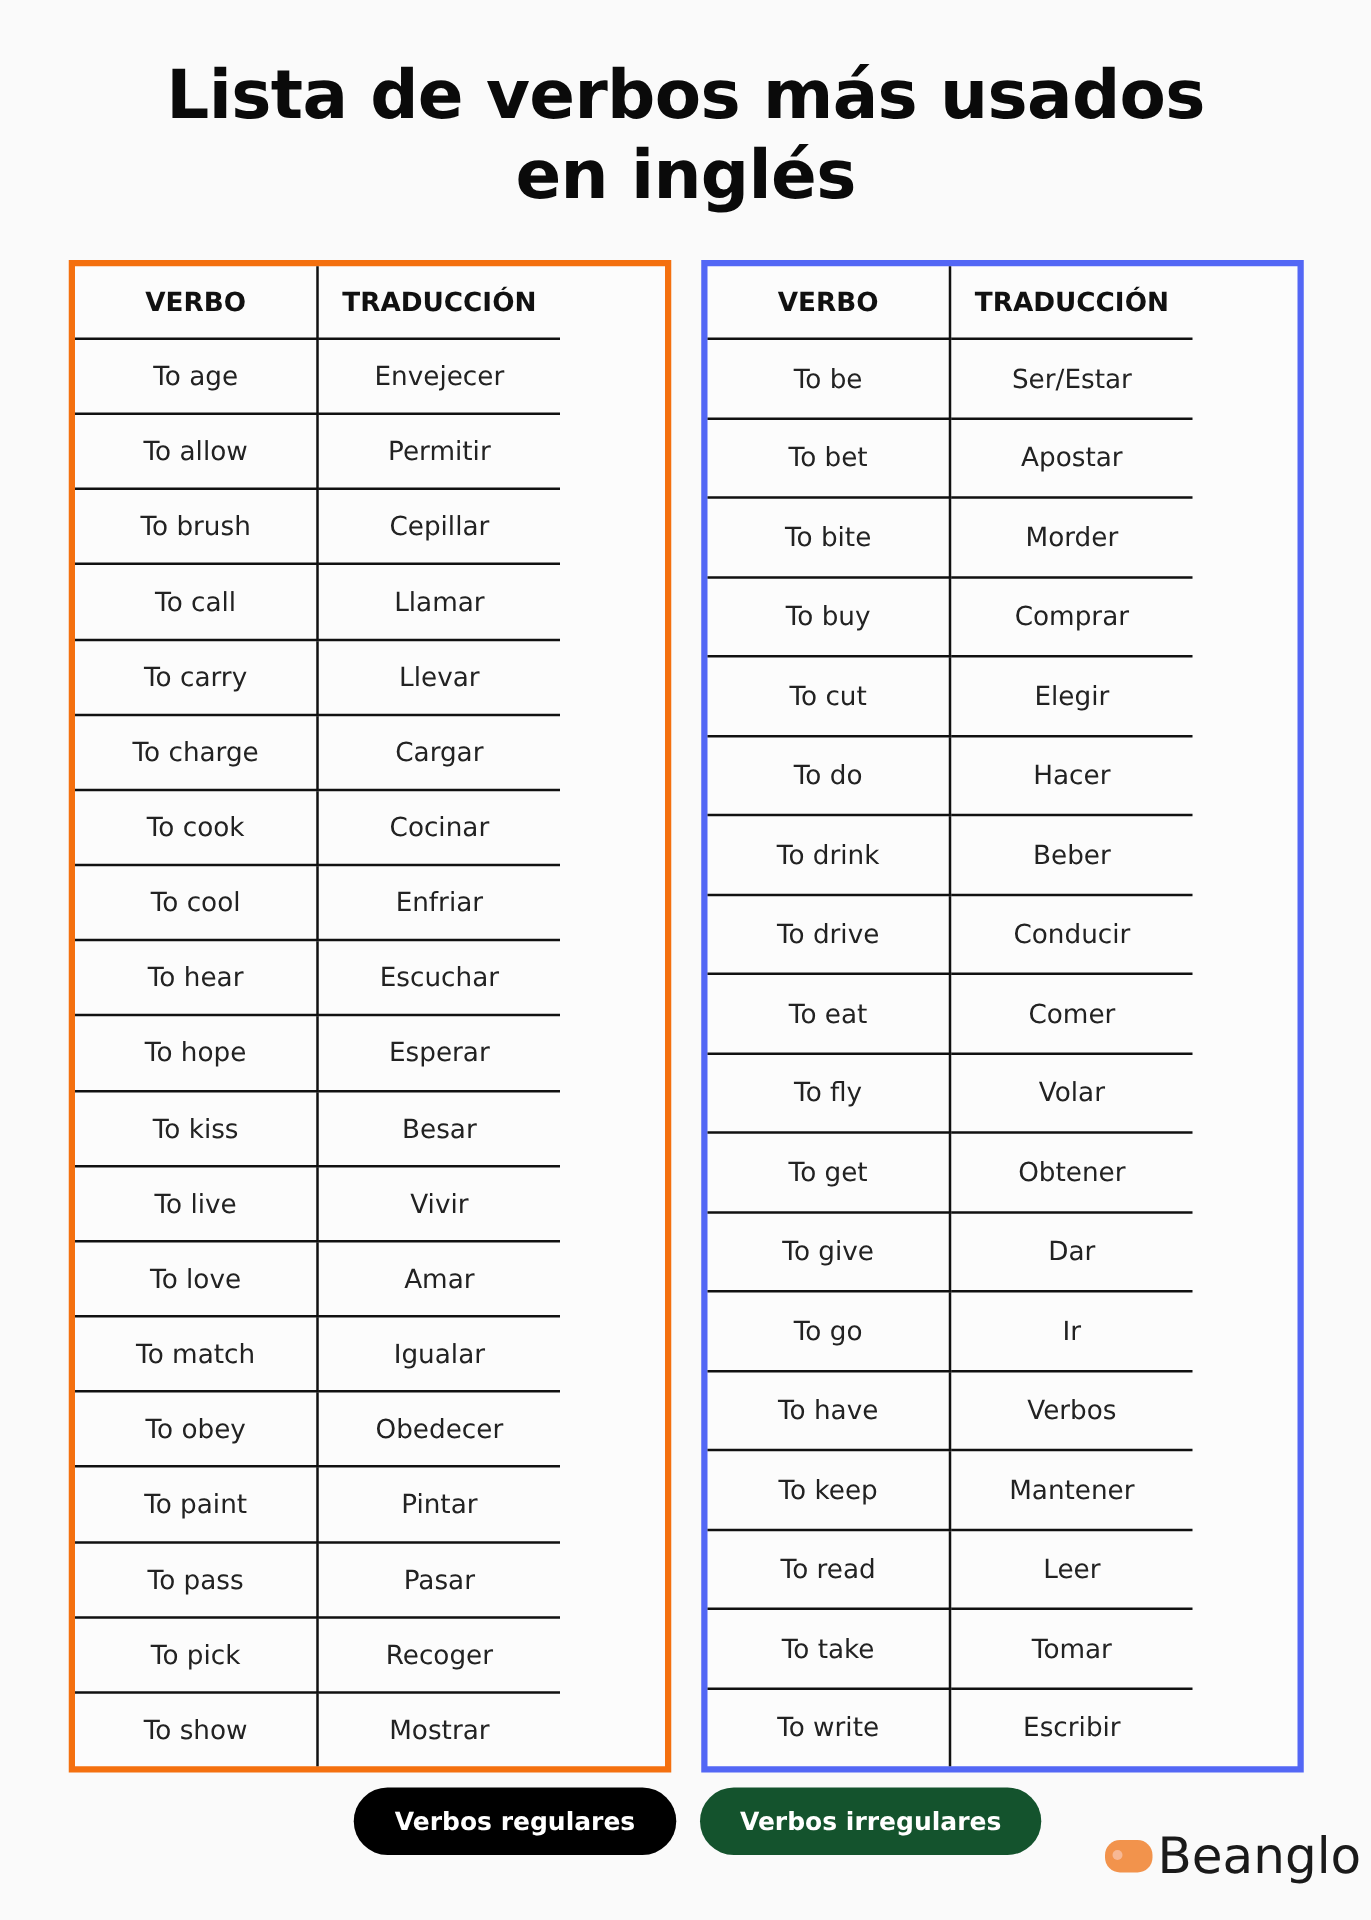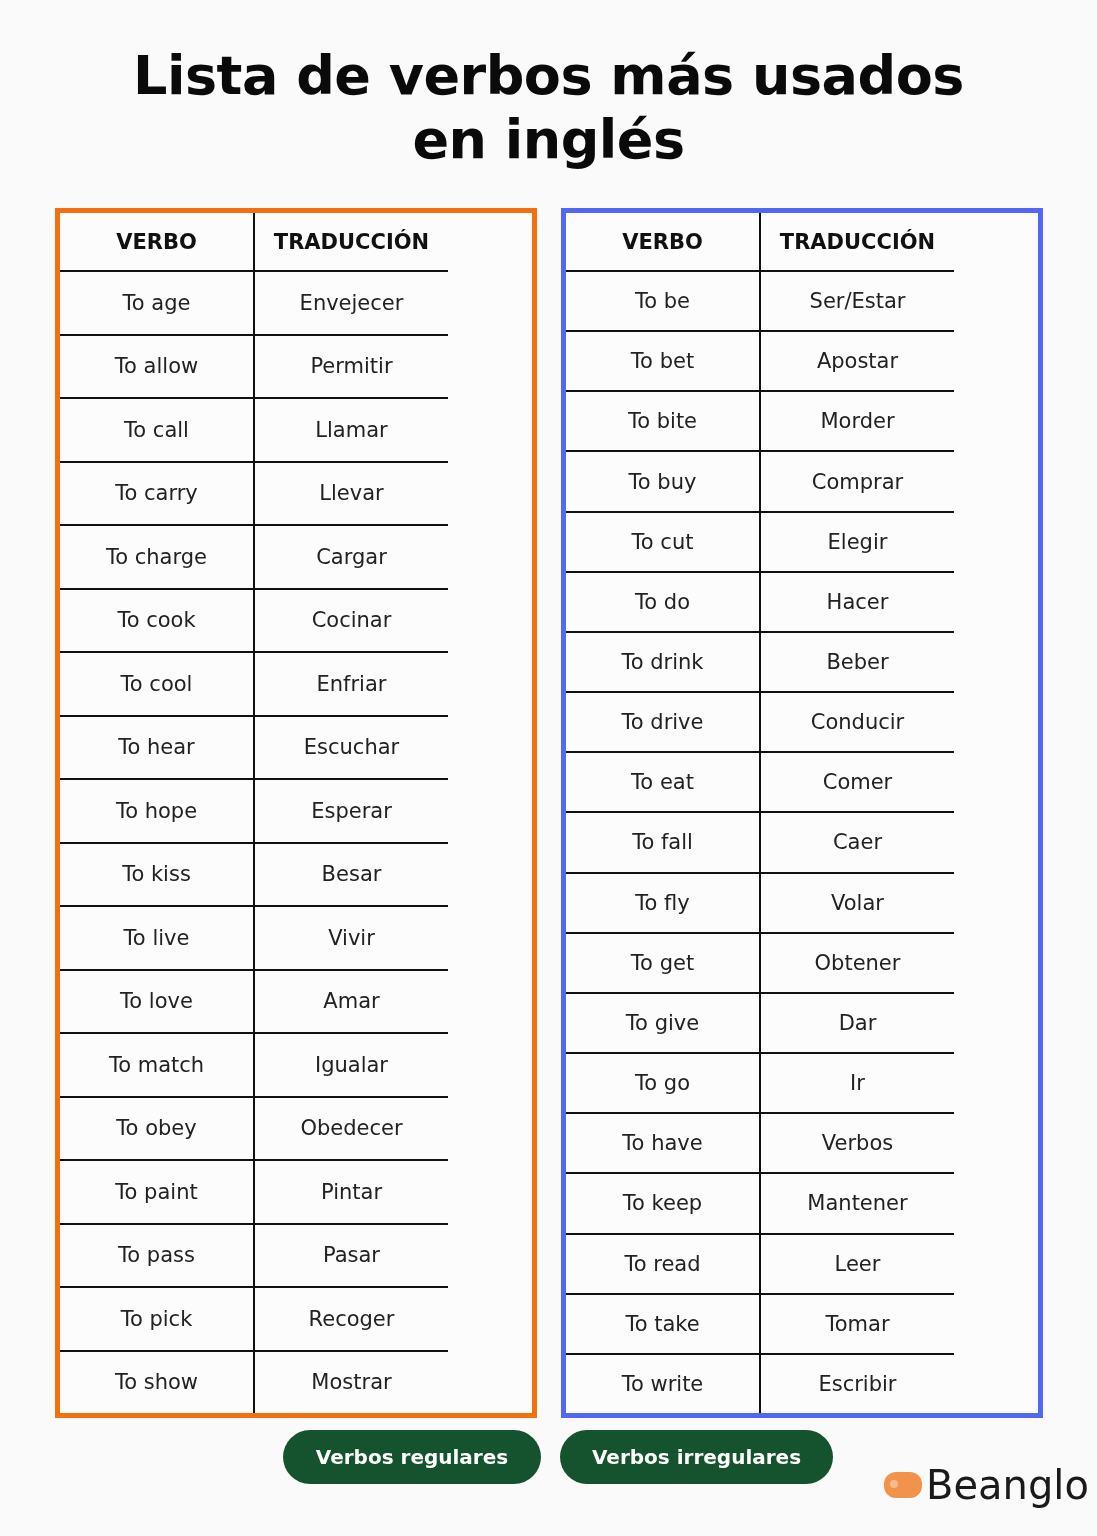--- a/index.html
+++ b/index.html
@@ -55,21 +55,21 @@
     .pill {
       position: absolute;
       top: 1430px;
       height: 54px;
       border-radius: 27px;
       color: #fff;
       font-weight: bold;
       font-size: 20px;
       display: flex; align-items: center; justify-content: center;
     }
-    .pill.orange { left: 283px; width: 258px; background: #14532d; }
+    .pill.orange { left: 283px; width: 258px; background: #000000; }
     .pill.blue { left: 560px; width: 273px; background: #14532d; }
     .logo {
       position: absolute;
       left: 884px; top: 1462px;
       display: flex; align-items: center;
     }
     .logo-mark {
       width: 38px; height: 26px;
       border-radius: 12px;
       background: #f2934c;
@@ -102,20 +102,24 @@
     <tbody id="regular-body">
         <tr>
           <td>To age</td>
           <td>Envejecer</td>
         </tr>
         <tr>
           <td>To allow</td>
           <td>Permitir</td>
         </tr>
         <tr>
+          <td>To brush</td>
+          <td>Cepillar</td>
+        </tr>
+        <tr>
           <td>To call</td>
           <td>Llamar</td>
         </tr>
         <tr>
           <td>To carry</td>
           <td>Llevar</td>
         </tr>
         <tr>
           <td>To charge</td>
           <td>Cargar</td>
@@ -215,24 +219,20 @@
         </tr>
         <tr>
           <td>To drive</td>
           <td>Conducir</td>
         </tr>
         <tr>
           <td>To eat</td>
           <td>Comer</td>
         </tr>
         <tr>
-          <td>To fall</td>
-          <td>Caer</td>
-        </tr>
-        <tr>
           <td>To fly</td>
           <td>Volar</td>
         </tr>
         <tr>
           <td>To get</td>
           <td>Obtener</td>
         </tr>
         <tr>
           <td>To give</td>
           <td>Dar</td>

